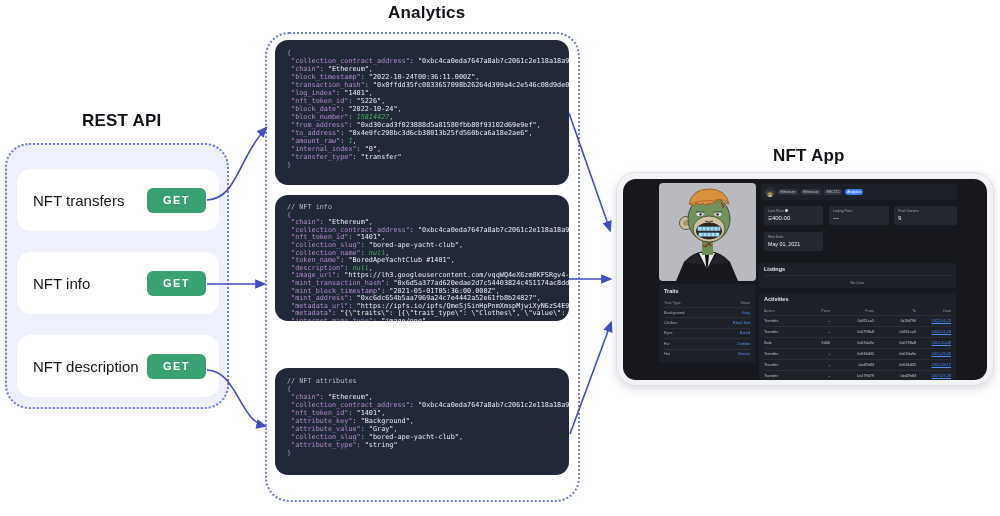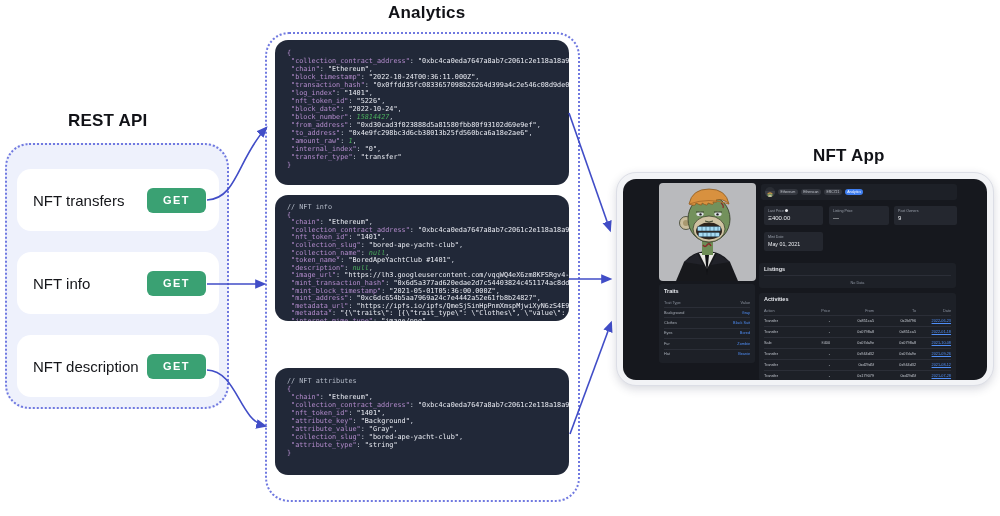--- a/index.html
+++ b/index.html
@@ -77,23 +77,23 @@
   .a-action { width:36px; }
   .a-price  { width:30px; text-align:right; }
   .a-from   { width:44px; text-align:right; }
   .a-to     { width:42px; text-align:right; }
   .a-date   { flex:1; text-align:right; }
   .a-date.link { color:#4f8ef7; text-decoration:underline; cursor:pointer; }
 </style>
 </head>
 <body>
 
-<div class="sec-title" style="left:68px; top:111px;">REST API</div>
+<div class="sec-title" style="left:82px; top:111px;">REST API</div>
 <div class="sec-title" style="left:388px; top:3px;">Analytics</div>
-<div class="sec-title" style="left:773px; top:146px;margin-left:40px;">NFT App</div>
+<div class="sec-title" style="left:773px; top:146px;">NFT App</div>
 
 <div class="rest-panel">
   <div>
       <div class="api-card">
         <span class="api-label">NFT transfers</span>
         <button class="get-btn">GET</button>
       </div>
       <div class="api-card">
         <span class="api-label">NFT info</span>
         <button class="get-btn">GET</button>

